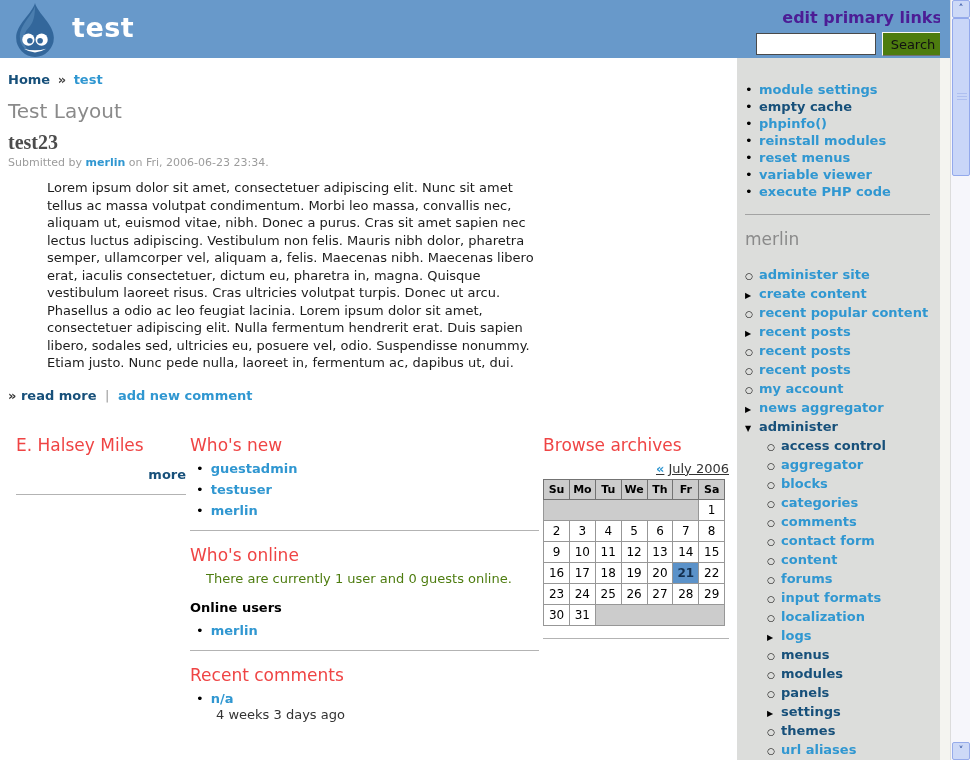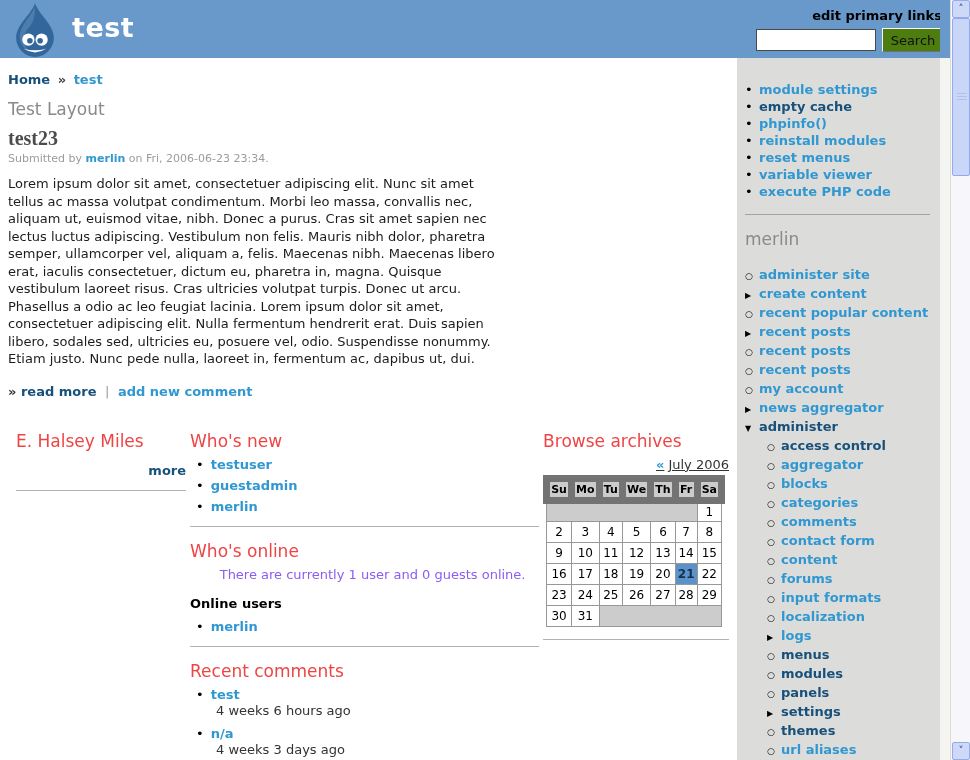--- a/index.html
+++ b/index.html
@@ -18,21 +18,21 @@
     background:#6899ca;
   }
   .logo { position:absolute; left:9px; top:2px; }
   .site-name {
     position:absolute; left:72px; top:12px;
     color:#fff; font-size:27px; font-weight:bold; letter-spacing:0.5px;
   }
   .header-right {
     position:absolute; right:6px; top:8px; text-align:right;
   }
-  .edit-links { color:#000000; font-size:13px; font-weight:bold; margin-right:2px; }
+  .edit-links { color:#4c1d95; font-size:16px; font-weight:bold; margin-right:2px; }
   .search-row { margin-top:5px; display:flex; align-items:center; justify-content:flex-end; }
   .search-input {
     width:120px; height:22px; border:1px solid #4a4a4a; background:#fff;
     font-family:"DejaVu Sans",sans-serif; font-size:12px; padding:2px 4px;
   }
   .search-btn {
     margin-left:6px; height:24px; min-width:62px;
     background:#4d7c0f; border:1px solid #707070;
     border-top-color:#fbfaf4; border-left-color:#fbfaf4;
     font-family:"DejaVu Sans",sans-serif; font-size:13px; color:#111; cursor:pointer;
@@ -41,52 +41,52 @@
   
   .main-col { position:absolute; top:58px; left:0; width:737px; height:702px; background:#fff; overflow:hidden; }
   .sidebar  { position:absolute; top:58px; left:737px; width:203px; height:702px; background:#dcdddb; overflow:hidden; padding:6px 6px 0 8px; }
   .side-strip { position:absolute; top:0; left:940px; width:10px; height:760px; background:#f4f4f0; }
   .side-strip-top { position:absolute; top:0; left:940px; width:10px; height:58px; background:#6899ca; }
 
   
   .content { padding:8px 8px 0 8px; }
   .breadcrumb { font-weight:bold; margin:6px 0 12px 0; color:#555; }
   .breadcrumb .sep { color:#444; font-weight:bold; padding:0 3px; }
-  .section-title { font-size:17px; color:#8a8a8a; margin:1px 0 6px 0; }
+  .section-title { font-size:20px; color:#8a8a8a; margin:1px 0 6px 0; }
   .node-title { font-size:20px; font-weight:bold; color:#4c4c4c; margin:8px 0 2px 0;font-family:Liberation Serif, serif; }
   .submitted { font-size:11px; color:#9c9c9c; margin-bottom:10px; }
   .submitted a { font-size:11px; }
-  .body-text { width:496px; line-height:17.5px; color:#1c1c1c; }
+  .body-text { width:496px; line-height:17.5px; color:#1c1c1c;margin-left:39px; }
   .links-line { margin-top:16px; font-weight:bold; }
   .links-line .marker { color:#333; }
   .links-line .divider { color:#9a9a9a; font-weight:normal; padding:0 4px; }
 
   
   .blocks-row { display:flex; margin-top:30px; }
   .col-left   { width:180px; padding-left:8px; }
   .col-mid    { width:357px; padding-left:4px; }
   .col-cal    { width:188px; margin-left:4px; }
   .block-title { font-size:17px; color:#ef4444; margin:2px 0 6px 0; }
   .more-link { display:block; text-align:right; margin-top:12px; }
   hr.blk { border:none; border-top:1px solid #b3b3b3; margin:12px 0 14px 0; }
   ul.simple { list-style:none; margin:4px 0 0 0; padding:0 0 0 6px; }
   ul.simple li { margin:3px 0 6px 0; }
   .bullet-disc { color:#000; font-size:13px; margin-right:7px; }
-  .status-line { margin:2px 0 14px 16px; color:#8b5cf6;text-align:center; }
+  .status-line { margin:2px 0 14px 16px; color:#4d7c0f; }
   .sub-head { font-weight:bold; color:#000; margin:6px 0 8px 0; }
   ul.comments { list-style:none; margin:2px 0 0 0; padding:0 0 0 6px; }
   ul.comments li { margin:4px 0 8px 0; }
   .comment-time { color:#333; margin-left:20px; margin-top:1px; }
 
   
   .cal-title { text-align:right; margin:6px 0 3px 0; color:#333; font-size:13px;text-decoration:underline; }
   .cal-title a { margin-right:4px; }
   table.cal { border-collapse:collapse; width:182px; }
   table.cal th {
-    background:#ccc; border:7px solid #737373; font-size:11px; font-weight:bold;
+    background:#ccc; border:1px solid #737373; font-size:11px; font-weight:bold;
     color:#000; width:26px; height:20px; text-align:center;
   }
   table.cal td {
     border:1px solid #979797; background:#fff; font-size:12px; color:#000;
     width:26px; height:21px; text-align:center;
   }
   table.cal td.empty { background:#ccc; }
   table.cal td.selected { background:#5b92c9; color:#14304f; font-weight:bold; }
 
   
@@ -178,39 +178,38 @@
       <div class="col-left">
         <div class="block-title">E. Halsey Miles</div>
         <a class="more-link dark">more</a>
         <hr class="blk">
       </div>
 
       <div class="col-mid">
         <div>
           <div class="block-title">Who's new</div>
           <ul class="simple" id="whos-new-list">
+              <li><span class="bullet-disc">•</span><a>guestadmin</a></li>
               <li><span class="bullet-disc">•</span><a>testuser</a></li>
-              <li><span class="bullet-disc">•</span><a>guestadmin</a></li>
               <li><span class="bullet-disc">•</span><a>merlin</a></li>
             </ul>
           <hr class="blk">
         </div>
         <div>
           <div class="block-title">Who's online</div>
           <div class="status-line">There are currently 1 user and 0 guests online.</div>
           <div class="sub-head">Online users</div>
           <ul class="simple" id="online-users-list">
               <li><span class="bullet-disc">•</span><a>merlin</a></li>
             </ul>
           <hr class="blk">
         </div>
         <div>
           <div class="block-title">Recent comments</div>
           <ul class="comments" id="recent-comments-list">
-              <li><span class="bullet-disc">•</span><a>test</a><div class="comment-time">4 weeks 6 hours ago</div></li>
               <li><span class="bullet-disc">•</span><a>n/a</a><div class="comment-time">4 weeks 3 days ago</div></li>
             </ul>
         </div>
       </div>
 
       <div class="col-cal">
         <div class="block-title">Browse archives</div>
         <div class="cal-title">
           <a>«</a><span>July 2006</span>
         </div>

